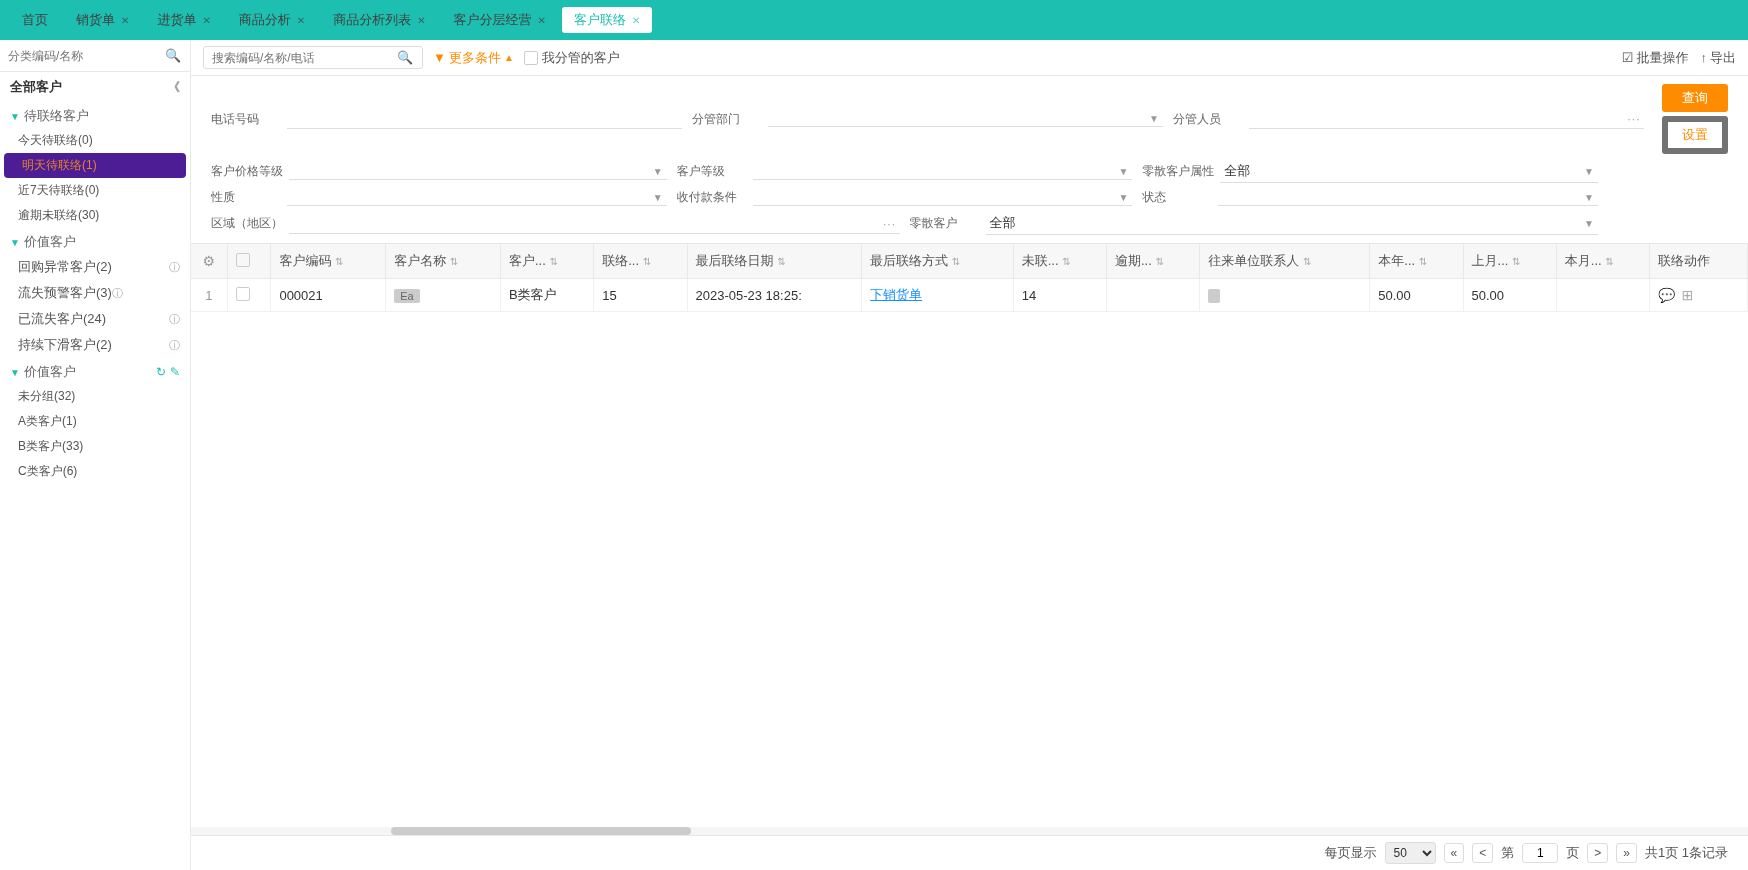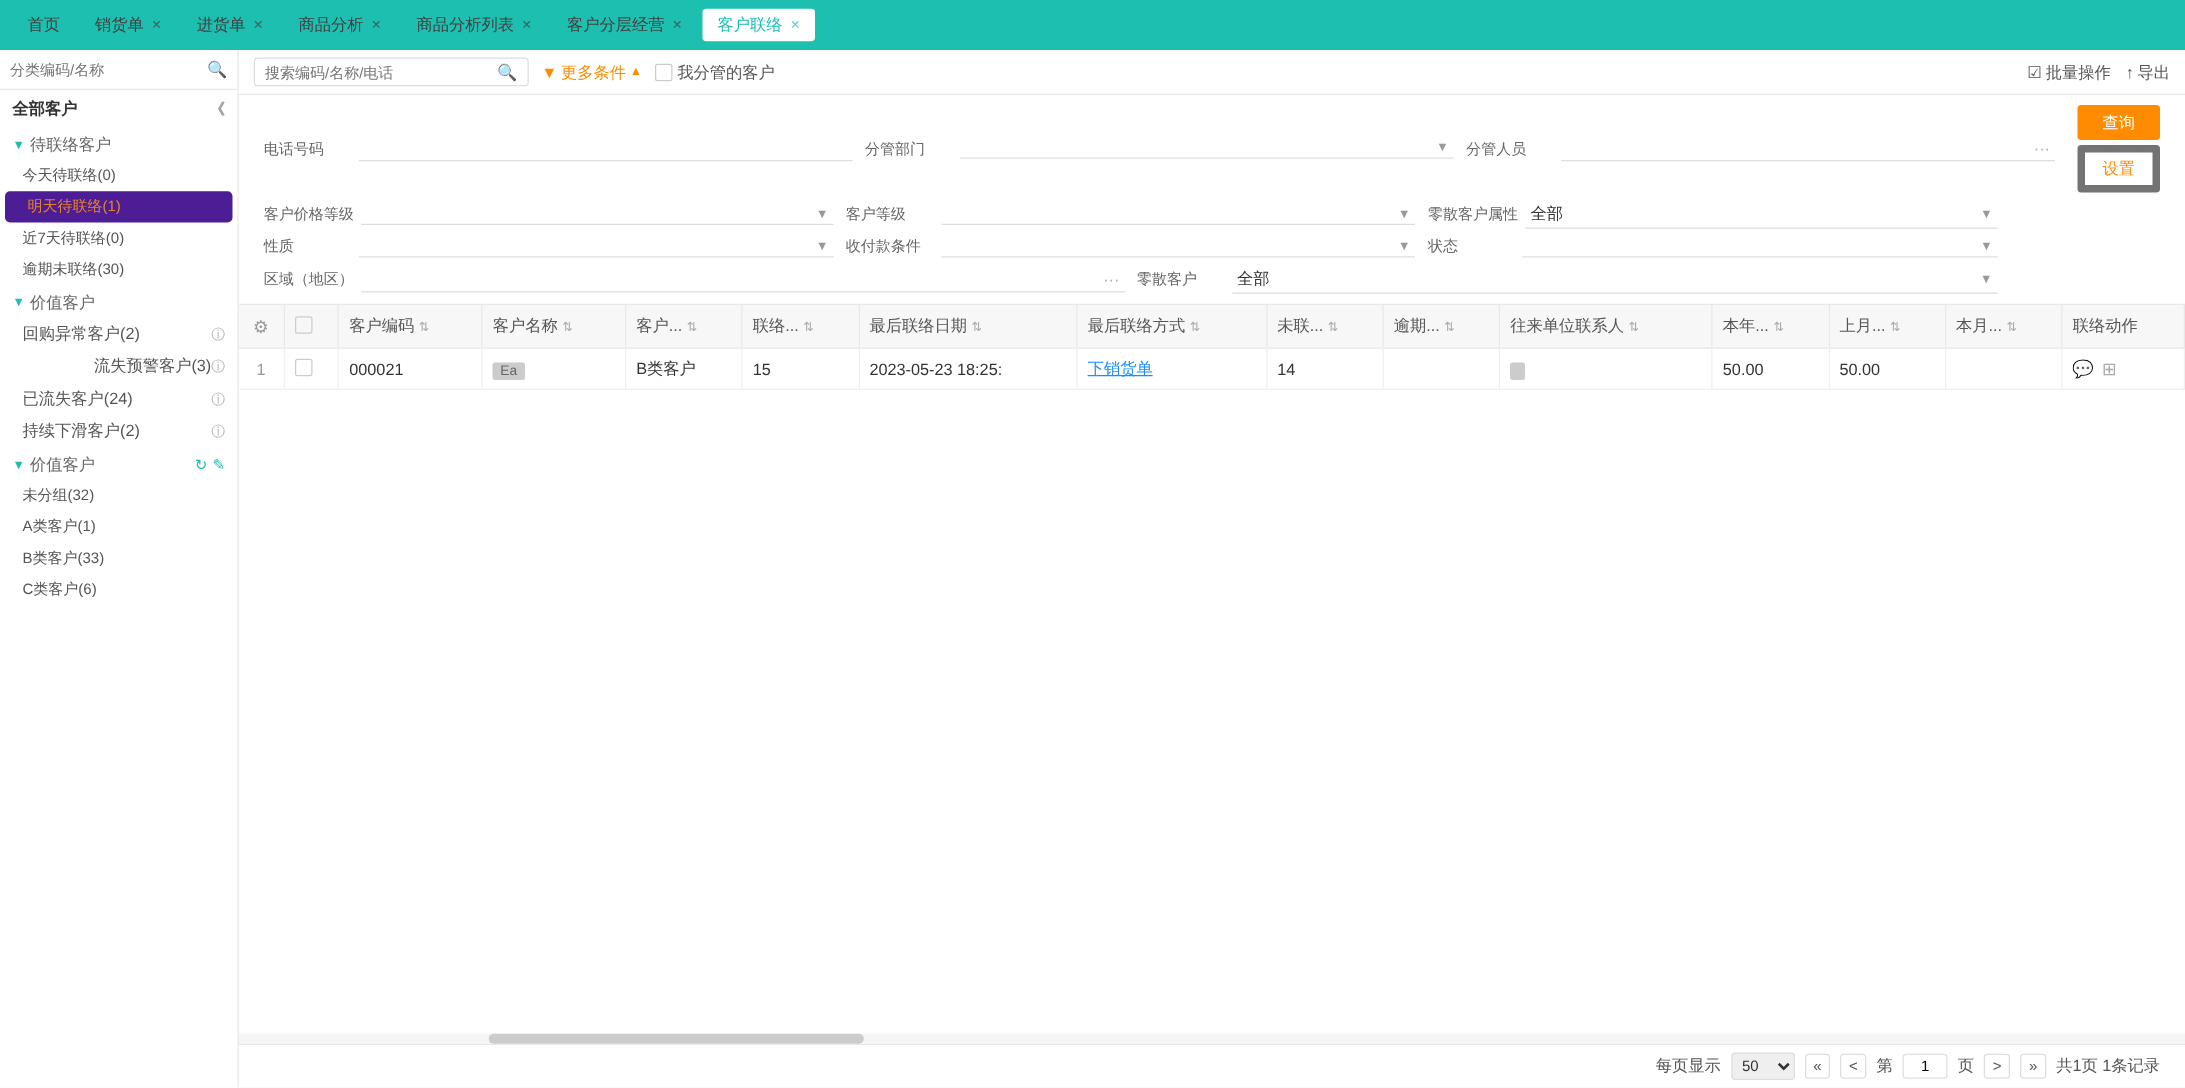--- a/index.html
+++ b/index.html
@@ -384,21 +384,21 @@
     <div class="sidebar-item">逾期未联络(30)</div>
 
     <div class="sidebar-group-label">
       <span class="triangle">▼</span>
       <span>价值客户</span>
     </div>
     <div class="sidebar-item" style="display:flex;align-items:center;justify-content:space-between;">
       <span>回购异常客户(2)</span>
       <span style="color:#aaa;font-size:11px;">ⓘ</span>
     </div>
-    <div class="sidebar-item" style="display:flex;align-items:center;justify-content:flex-end;">
+    <div class="sidebar-item" style="display:flex;align-items:center;justify-content:flex-start;">
       <span>流失预警客户(3)</span>
       <span style="color:#aaa;font-size:11px;">ⓘ</span>
     </div>
     <div class="sidebar-item" style="display:flex;align-items:center;justify-content:space-between;">
       <span>已流失客户(24)</span>
       <span style="color:#aaa;font-size:11px;">ⓘ</span>
     </div>
     <div class="sidebar-item" style="display:flex;align-items:center;justify-content:space-between;">
       <span>持续下滑客户(2)</span>
       <span style="color:#aaa;font-size:11px;">ⓘ</span>

